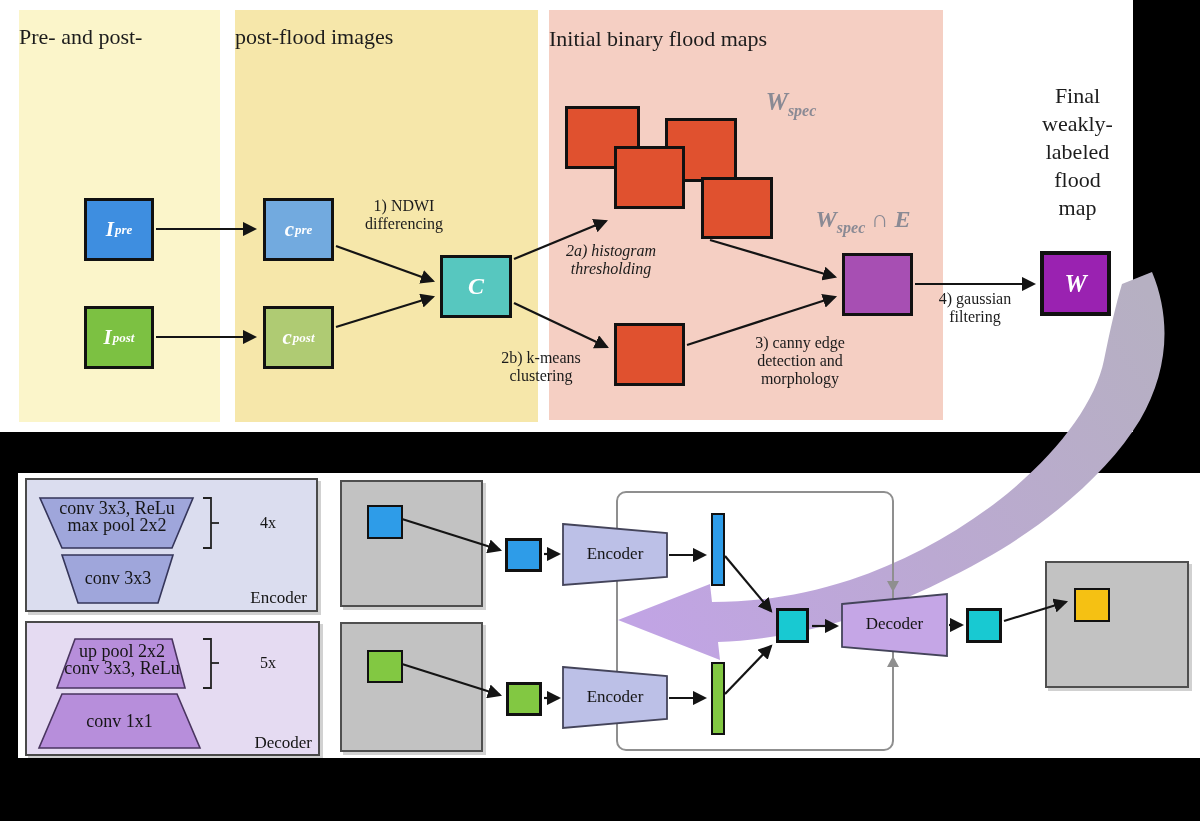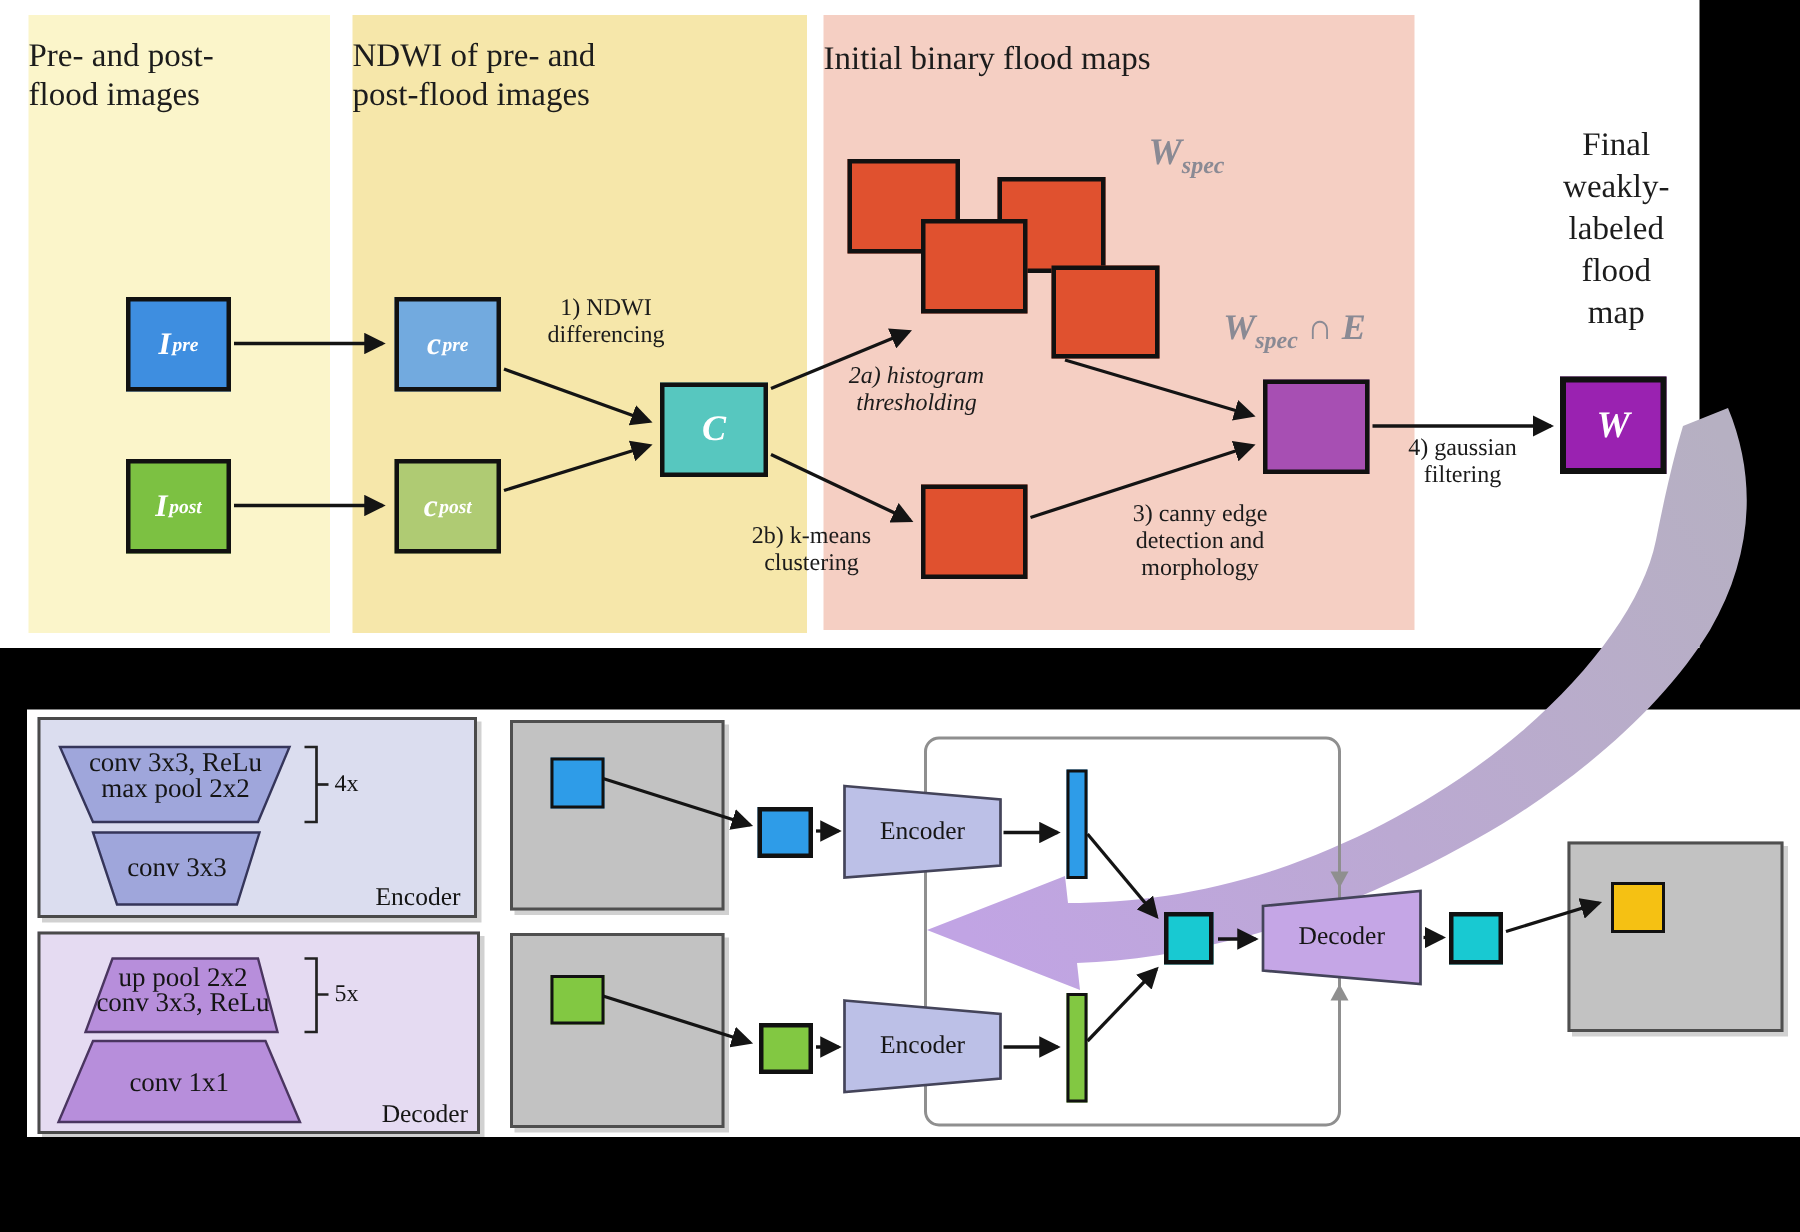--- a/index.html
+++ b/index.html
@@ -25,21 +25,21 @@
   }
   .gray-math{
     z-index:4;color:#8a8a94;font-style:italic;font-weight:bold;font-size:25px;text-align:center;
   }
   .gray-math sub{font-size:16px;line-height:0;}
   .legend-box{
     z-index:4;border:2px solid #4a4a4a;box-shadow:3px 3px 0 rgba(0,0,0,0.18);
   }
   .legend-box .txt{position:absolute;text-align:center;font-size:18px;line-height:17px;color:#151515;}
   .legend-box .corner-label{position:absolute;font-size:17px;color:#151515;text-align:right;}
-  .repeat-label{position:absolute;font-size:16px;color:#151515;}
+  .repeat-label{position:absolute;font-size:16px;color:#151515;margin-left:37px;}
   .gray-box{
     z-index:4;background:#c2c2c2;border:2px solid #4f4f4f;box-shadow:3px 3px 0 rgba(0,0,0,0.18);
   }
   .mini-sq{position:absolute;border:2.5px solid #111;box-sizing:border-box;}
   .sq{z-index:4;border:3px solid #111;}
   .bar{z-index:4;border:2px solid #111;}
   .trap-label{z-index:4;text-align:center;font-size:17px;color:#151515;}
   .final-label{z-index:4;text-align:center;color:#1c1c1c;font-size:22px;line-height:28px;}
 </style>
 </head>
@@ -76,24 +76,22 @@
   <polygon points="887,581 899,581 893,592" fill="#8f8f8f"></polygon>
   <polygon points="887,667 899,667 893,656" fill="#8f8f8f"></polygon>
 
   <polygon points="563,524 667,533 667,577 563,585" fill="#bcc0e7" stroke="#44445a" stroke-width="1.8"></polygon>
   <polygon points="563,667 667,676 667,719 563,728" fill="#bcc0e7" stroke="#44445a" stroke-width="1.8"></polygon>
   <polygon points="842,604 947,594 947,656 842,647" fill="#c5a6e6" stroke="#44445a" stroke-width="1.8"></polygon>
 </svg>
 
 <div class="abs panel-title" style="left:19px;top:24px;width:201px;">
   <div>Pre- and post-</div>
-  <div>flood images</div>
 </div>
 <div class="abs panel-title" style="left:235px;top:24px;width:303px;">
-  <div>NDWI of pre- and</div>
   <div>post-flood images</div>
 </div>
 <div class="abs panel-title" style="left:549px;top:26px;width:394px;">
   <div>Initial binary flood maps</div>
 </div>
 <div class="abs final-label" style="left:1015px;top:82px;width:125px;">
   <div>Final</div>
   <div>weakly-</div>
   <div>labeled</div>
   <div>flood</div>

